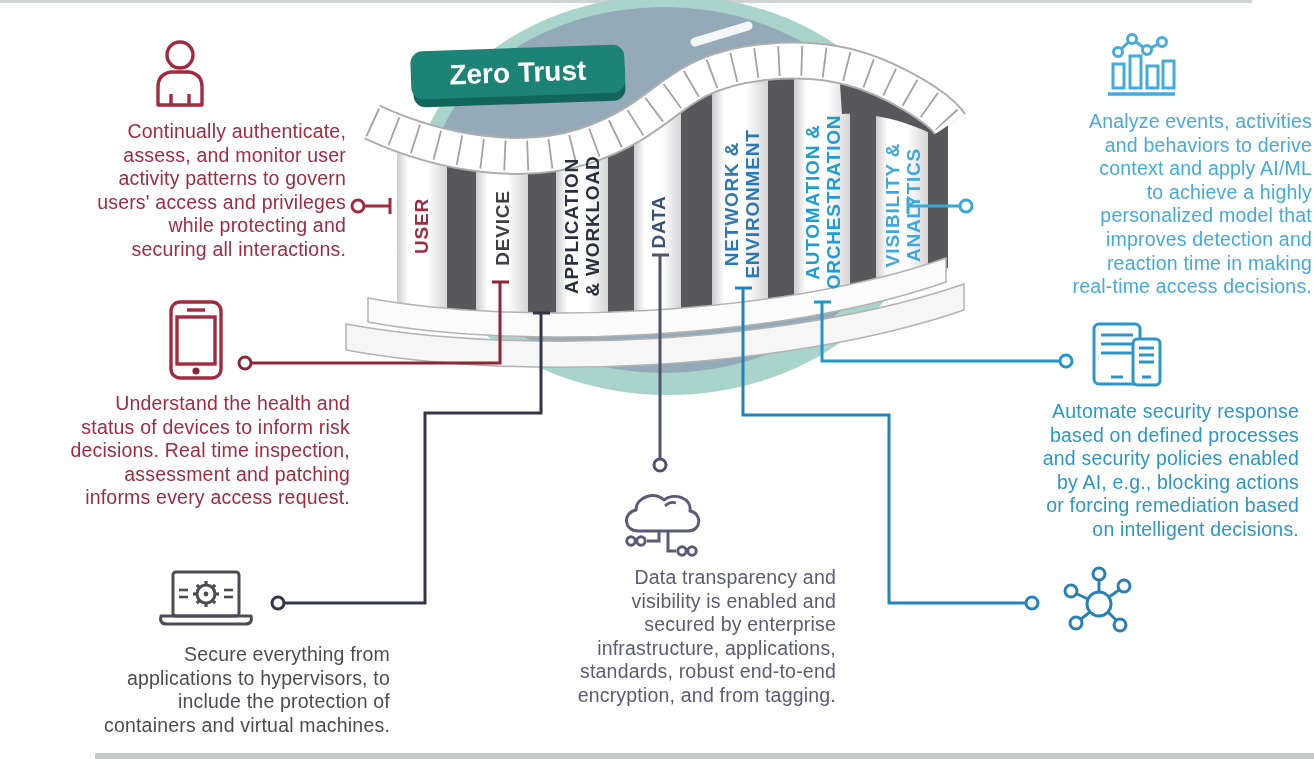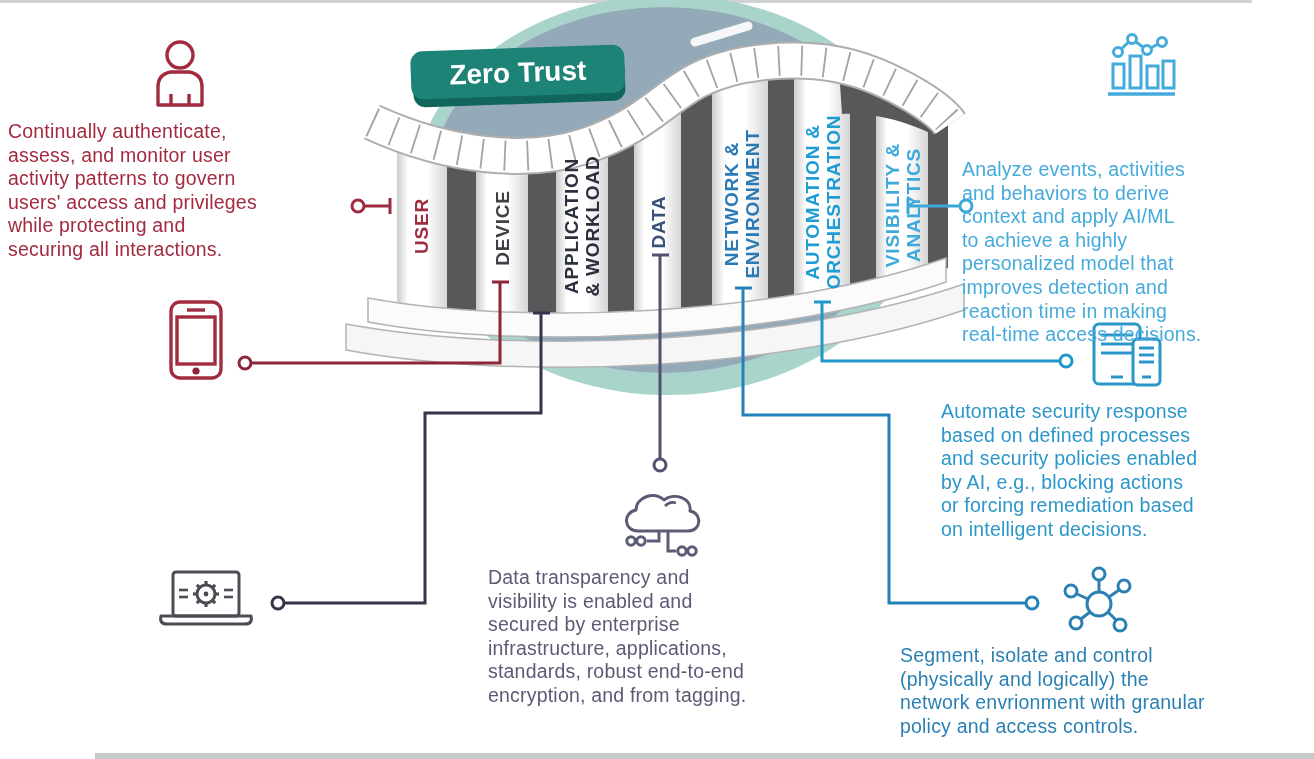--- a/index.html
+++ b/index.html
@@ -3,21 +3,21 @@
 <meta charset="utf-8">
 <style>
   html,body{margin:0;padding:0;background:#ffffff;}
   #canvas{
     position:relative;width:1314px;height:759px;overflow:hidden;background:#ffffff;
     font-family:"Liberation Sans", sans-serif;
   }
   .edge-bar{position:absolute;background:#cfd3d2;}
   #temple-svg{position:absolute;left:0;top:0;z-index:1;}
   .note{
-    position:absolute;z-index:3;text-align:left;white-space:pre-line;
+    position:absolute;z-index:3;text-align:right;white-space:pre-line;
     font-size:19.5px;line-height:1.21;letter-spacing:.2px;font-weight:400;
   }
   .note-red{color:#a32b40;}
   .note-charcoal{color:#4c4c55;}
   .note-slate{color:#5b5b76;}
   .note-lightblue{color:#45aadc;}
   .note-midblue{color:#2b97c9;}
   .note-blue{color:#2b80b3;}
   .pillar-label{
     position:absolute;z-index:3;transform:translate(-50%,-50%) rotate(-90deg);
@@ -267,38 +267,43 @@
         <circle cx="-28" cy="-13" r="6"></circle>
     </svg>
   </div>
 
   <div class="note note-red" style="left:8px;   top:120px; width:338px;">Continually authenticate,
 assess, and monitor user
 activity patterns to govern
 users' access and privileges
 while protecting and
 securing all interactions.</div>
+  <div class="note note-red" style="left:2px;   top:392px; width:348px;">Understand the health and
+status of devices to inform risk
+decisions. Real time inspection,
+assessment and patching
+informs every access request.</div>
+  <div class="note note-charcoal" style="left:25px;  top:643px; width:365px;">Secure everything from
+applications to hypervisors, to
+include the protection of
+containers and virtual machines.</div>
   <div class="note note-slate" style="left:488px; top:566px; width:348px;">Data transparency and
 visibility is enabled and
 secured by enterprise
 infrastructure, applications,
 standards, robust end-to-end
 encryption, and from tagging.</div>
-  <div class="note note-lightblue" style="left:962px; top:110px; width:350px;margin-top:48px;">Analyze events, activities
+  <div class="note note-lightblue" style="left:962px; top:110px; width:350px;">Analyze events, activities
 and behaviors to derive
 context and apply AI/ML
 to achieve a highly
 personalized model that
 improves detection and
 reaction time in making
 real-time access decisions.</div>
   <div class="note note-midblue" style="left:941px; top:400px; width:358px;">Automate security response
 based on defined processes
 and security policies enabled
 by AI, e.g., blocking actions
 or forcing remediation based
 on intelligent decisions.</div>
-  <div class="note note-blue" style="left:900px; top:644px; width:405px;">Segment, isolate and control
-(physically and logically) the
-network envrionment with granular
-policy and access controls.</div>
 
 </div>
 
 </body></html>

